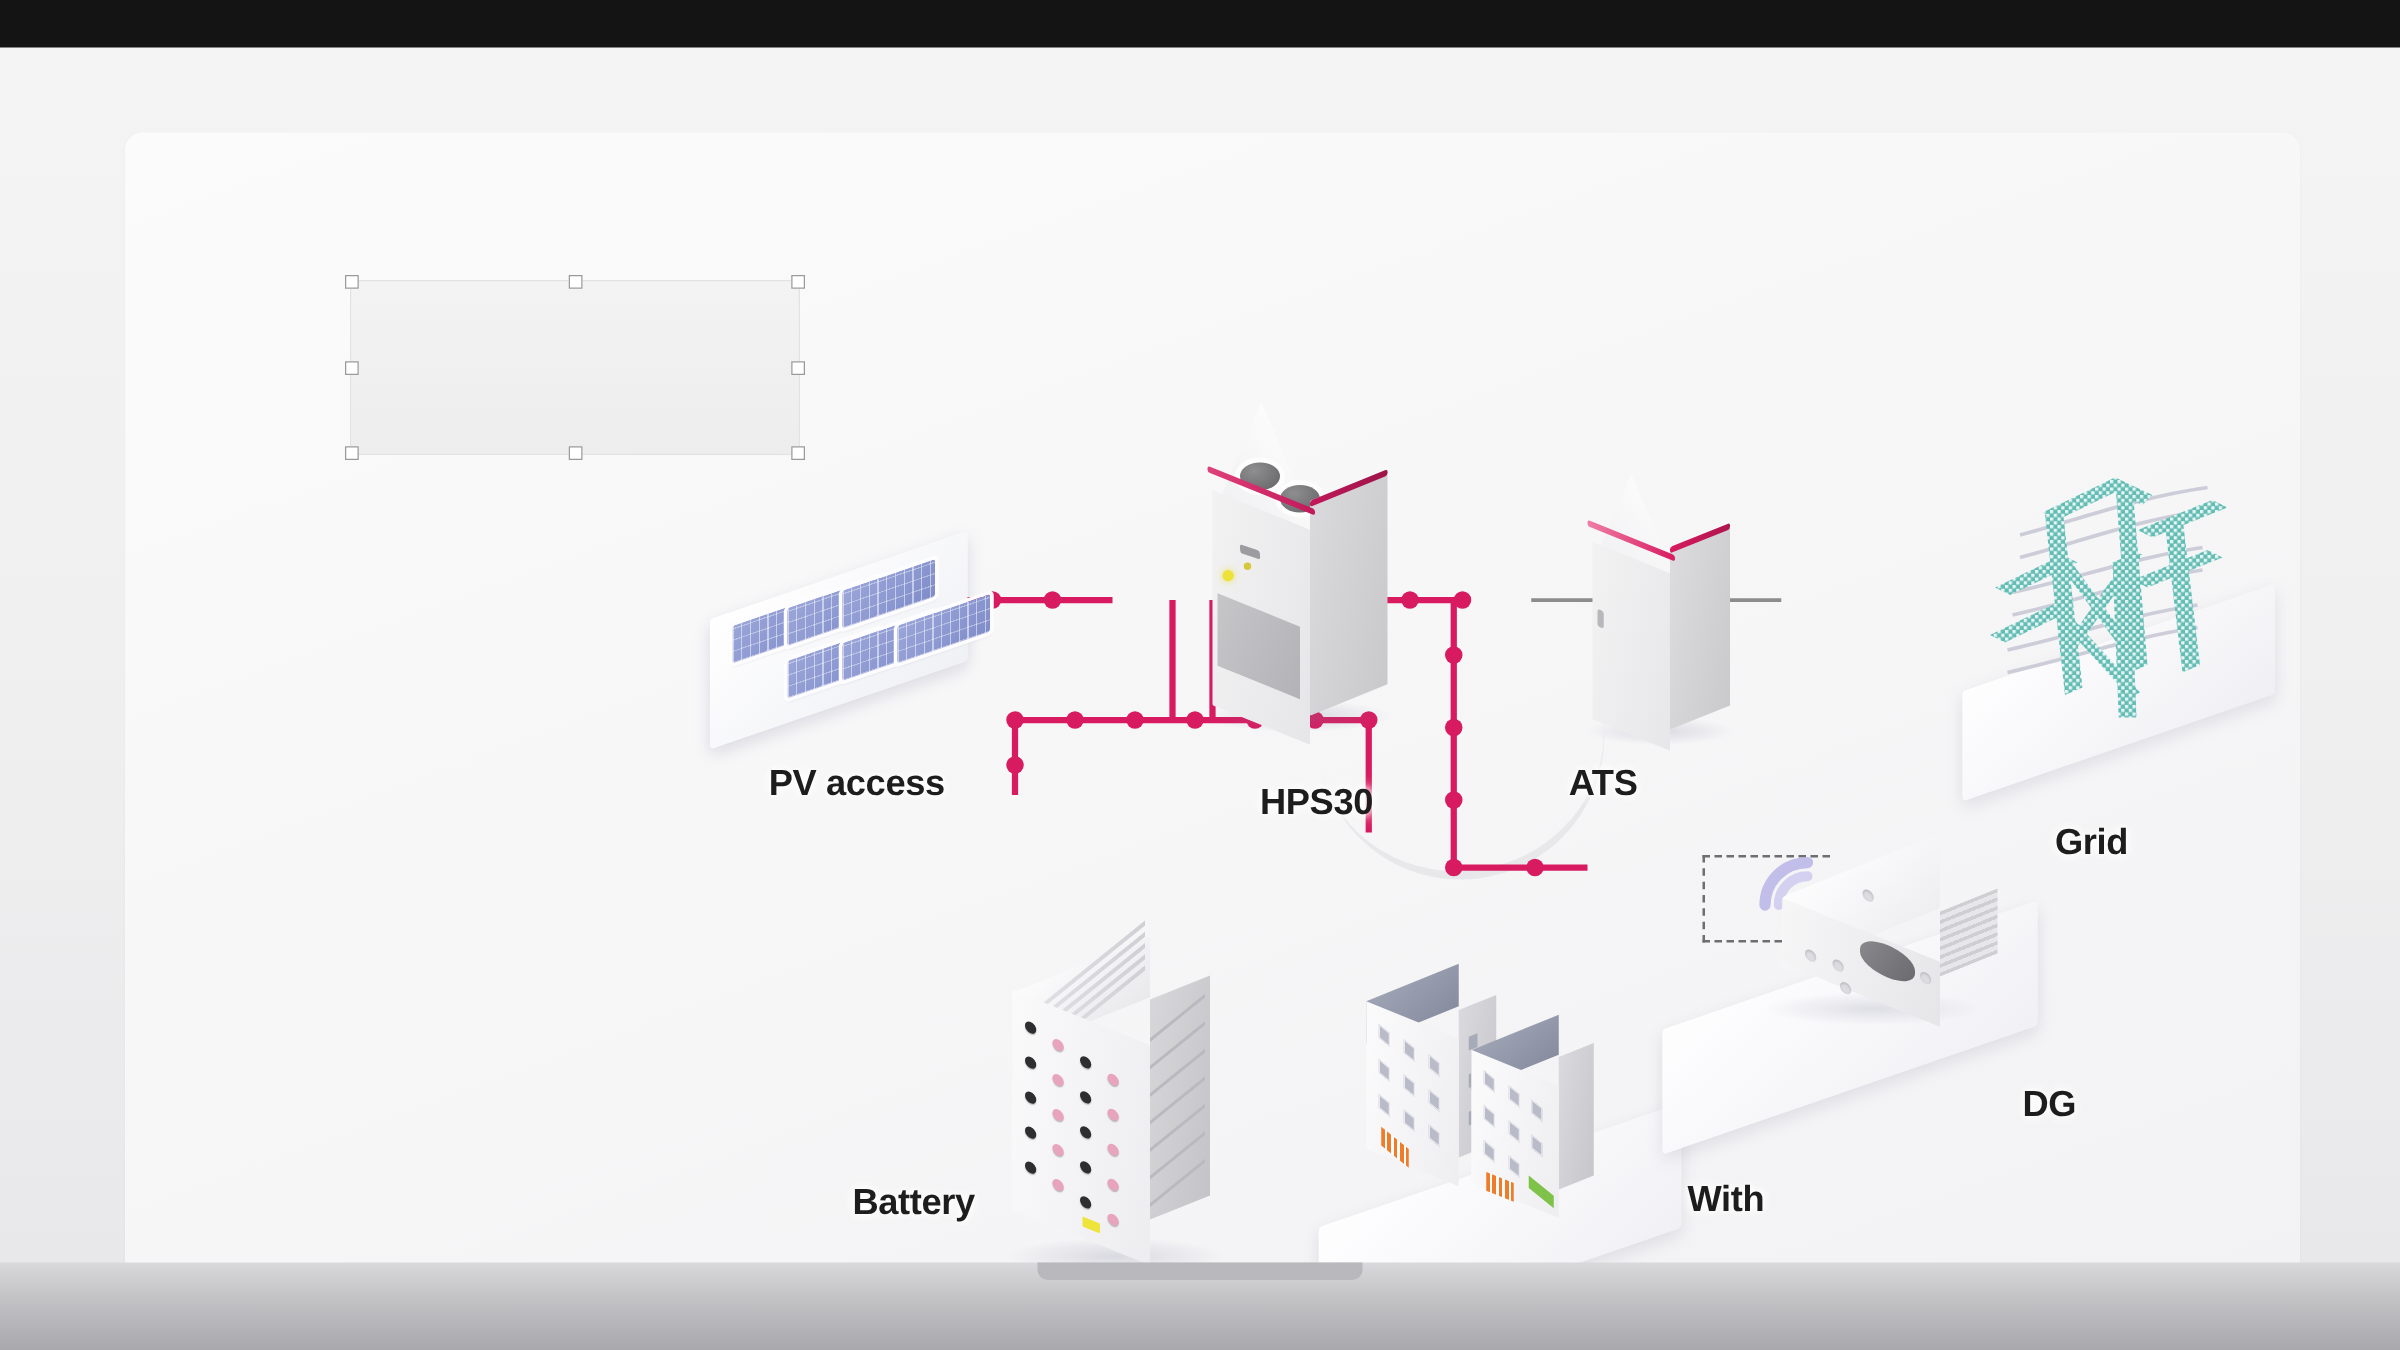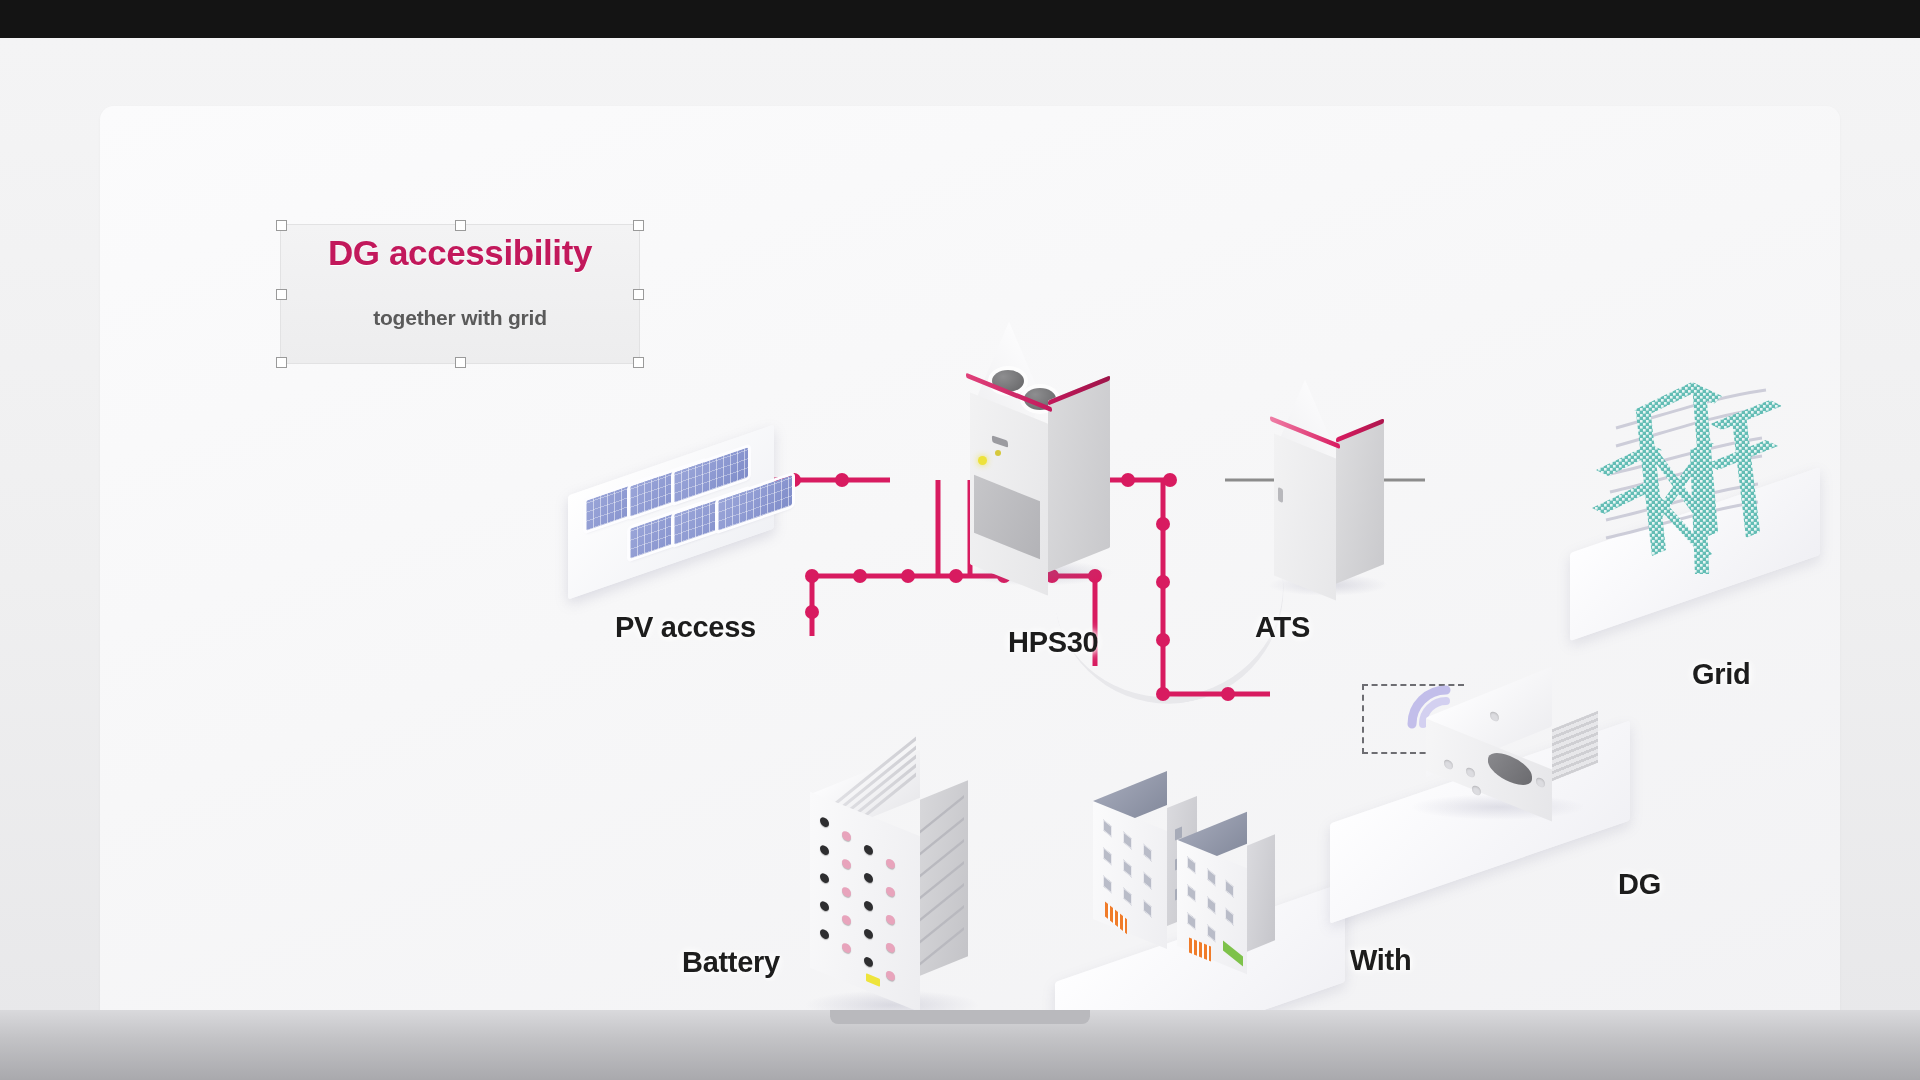--- a/index.html
+++ b/index.html
@@ -384,24 +384,22 @@
       <div id="callout-box">
         <span class="handle h-tl"></span>
         <span class="handle h-tc"></span>
         <span class="handle h-tr"></span>
         <span class="handle h-ml"></span>
         <span class="handle h-mr"></span>
         <span class="handle h-bl"></span>
         <span class="handle h-bc"></span>
         <span class="handle h-br"></span>
 
-        <div id="callout-title">DG accessibility</div>
-
-
-        <div id="callout-line2" class="callout-line">together with grid</div>
+
+
       </div>
 
       <div id="pv-module">
         <div id="pv-base"></div>
         <div class="pv-cell" style="left:18px;top:62px;"></div>
         <div class="pv-cell" style="left:62px;top:48px;"></div>
         <div class="pv-cell" style="left:106px;top:34px;"></div>
         <div class="pv-cell" style="left:62px;top:90px;"></div>
         <div class="pv-cell" style="left:106px;top:76px;"></div>
         <div class="pv-cell" style="left:150px;top:62px;"></div>
@@ -473,21 +471,21 @@
             <polygon points="126,110 186,86 198,92 138,116"></polygon>
 
             <polygon points="62,90 70,86 130,168 122,172"></polygon>
             <polygon points="126,86 134,90 76,172 68,168"></polygon>
             <polygon points="66,140 74,136 132,200 124,204"></polygon>
 
             <polygon points="110,96 124,90 130,240 116,246"></polygon>
           </g>
         </svg>
       </div>
-      <div class="node-label" style="left:1592px;top:552px;">Grid</div>
+      <div class="node-label" style="left:1544px;top:552px;">Grid</div>
 
       <div id="battery">
         <div id="bat-shadow"></div>
         <div id="bat-top">
           <div class="bat-rail" style="top:6px;"></div>
           <div class="bat-rail" style="top:15px;"></div>
           <div class="bat-rail" style="top:24px;"></div>
           <div class="bat-rail" style="top:33px;"></div>
           <div class="bat-rail" style="top:42px;"></div>
         </div>

